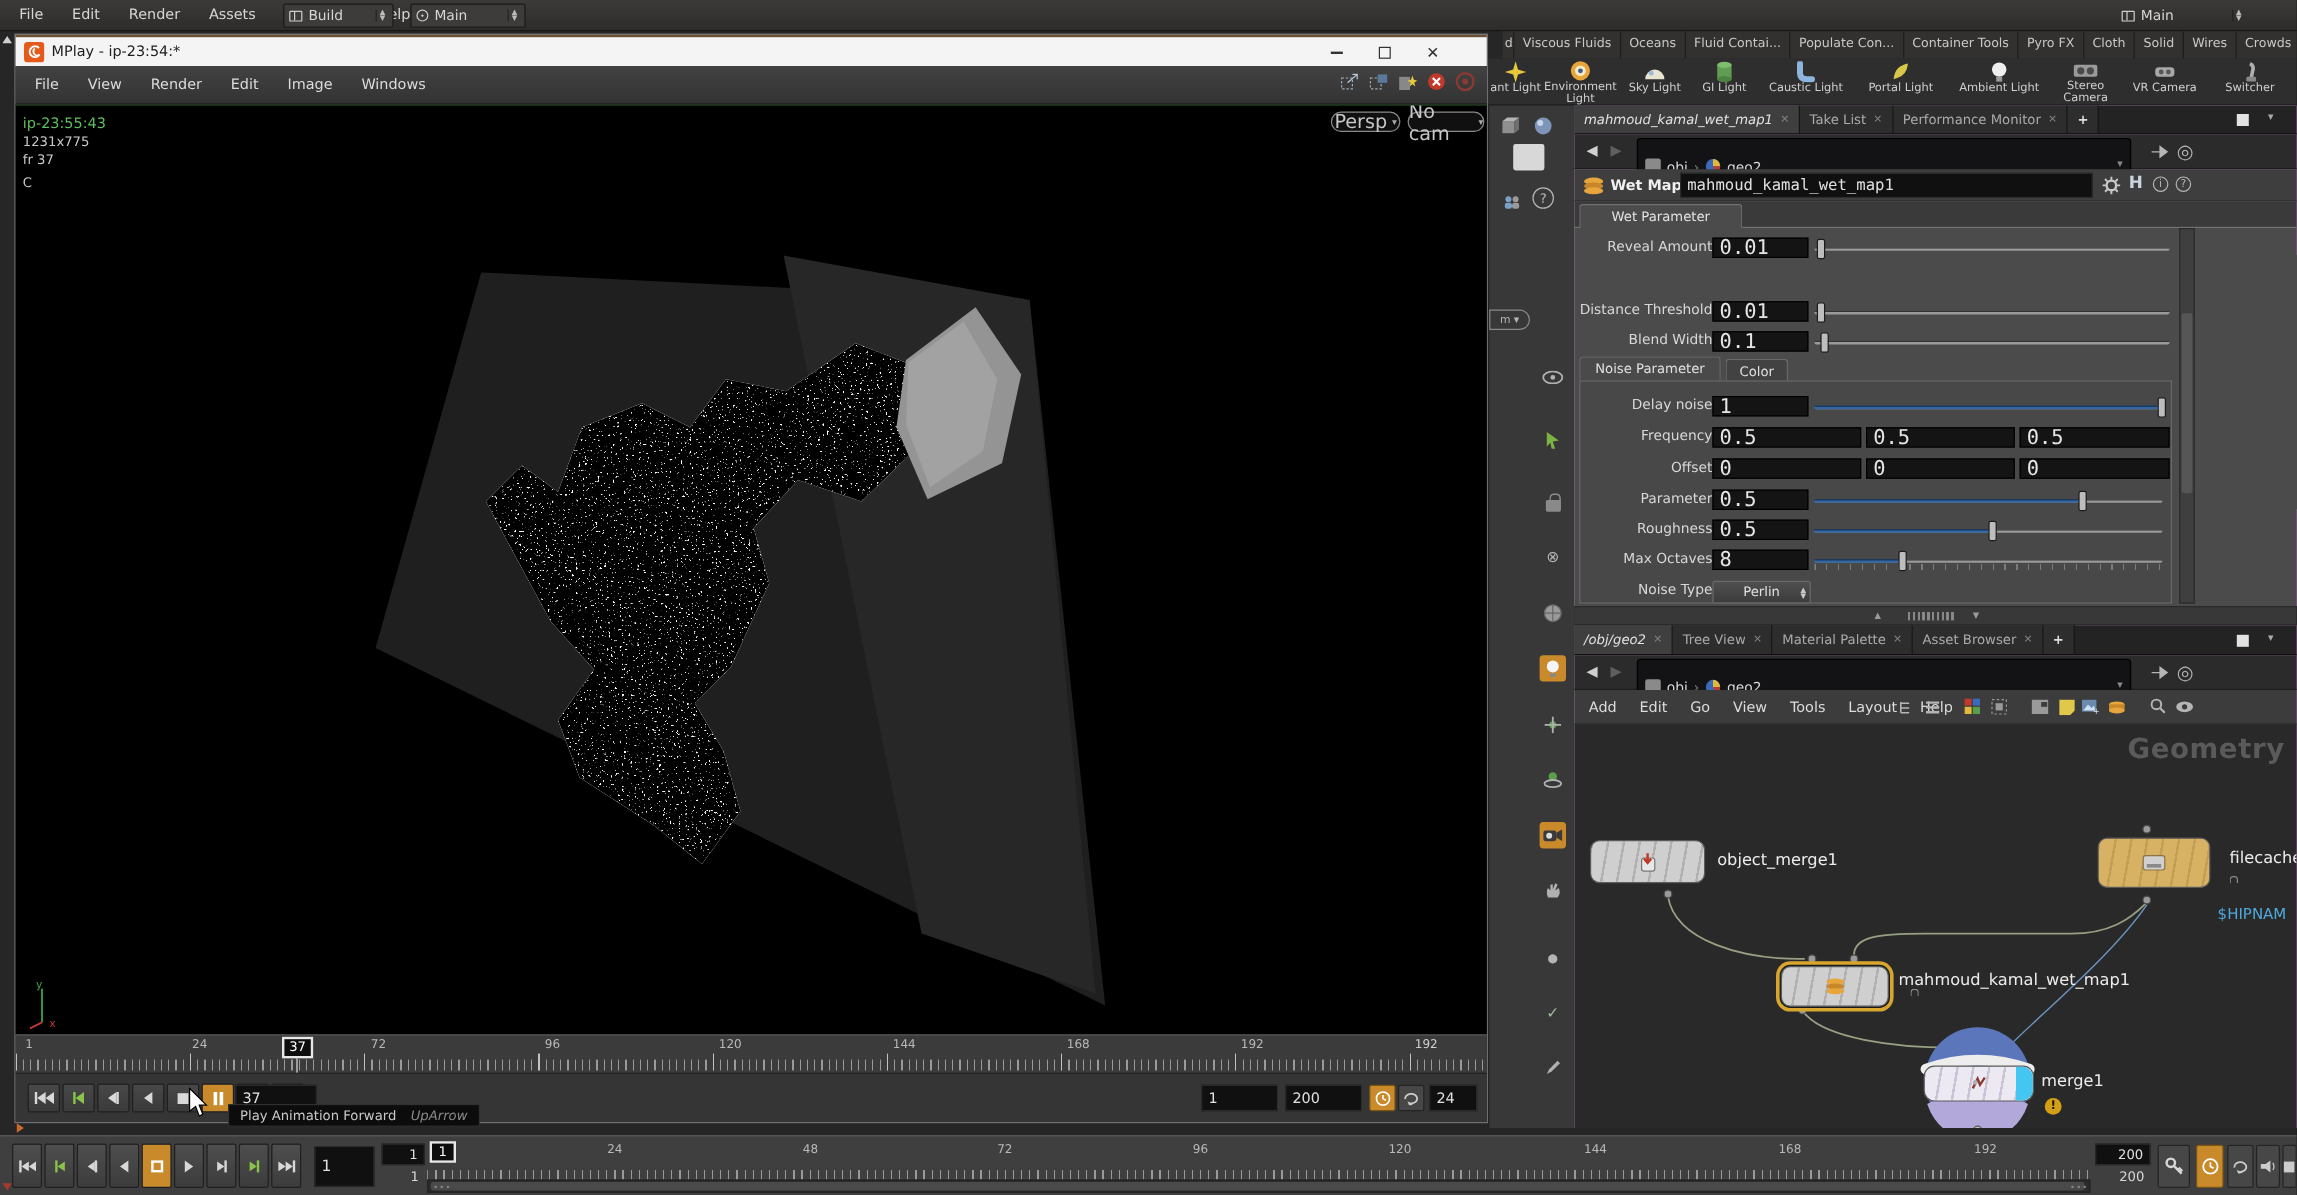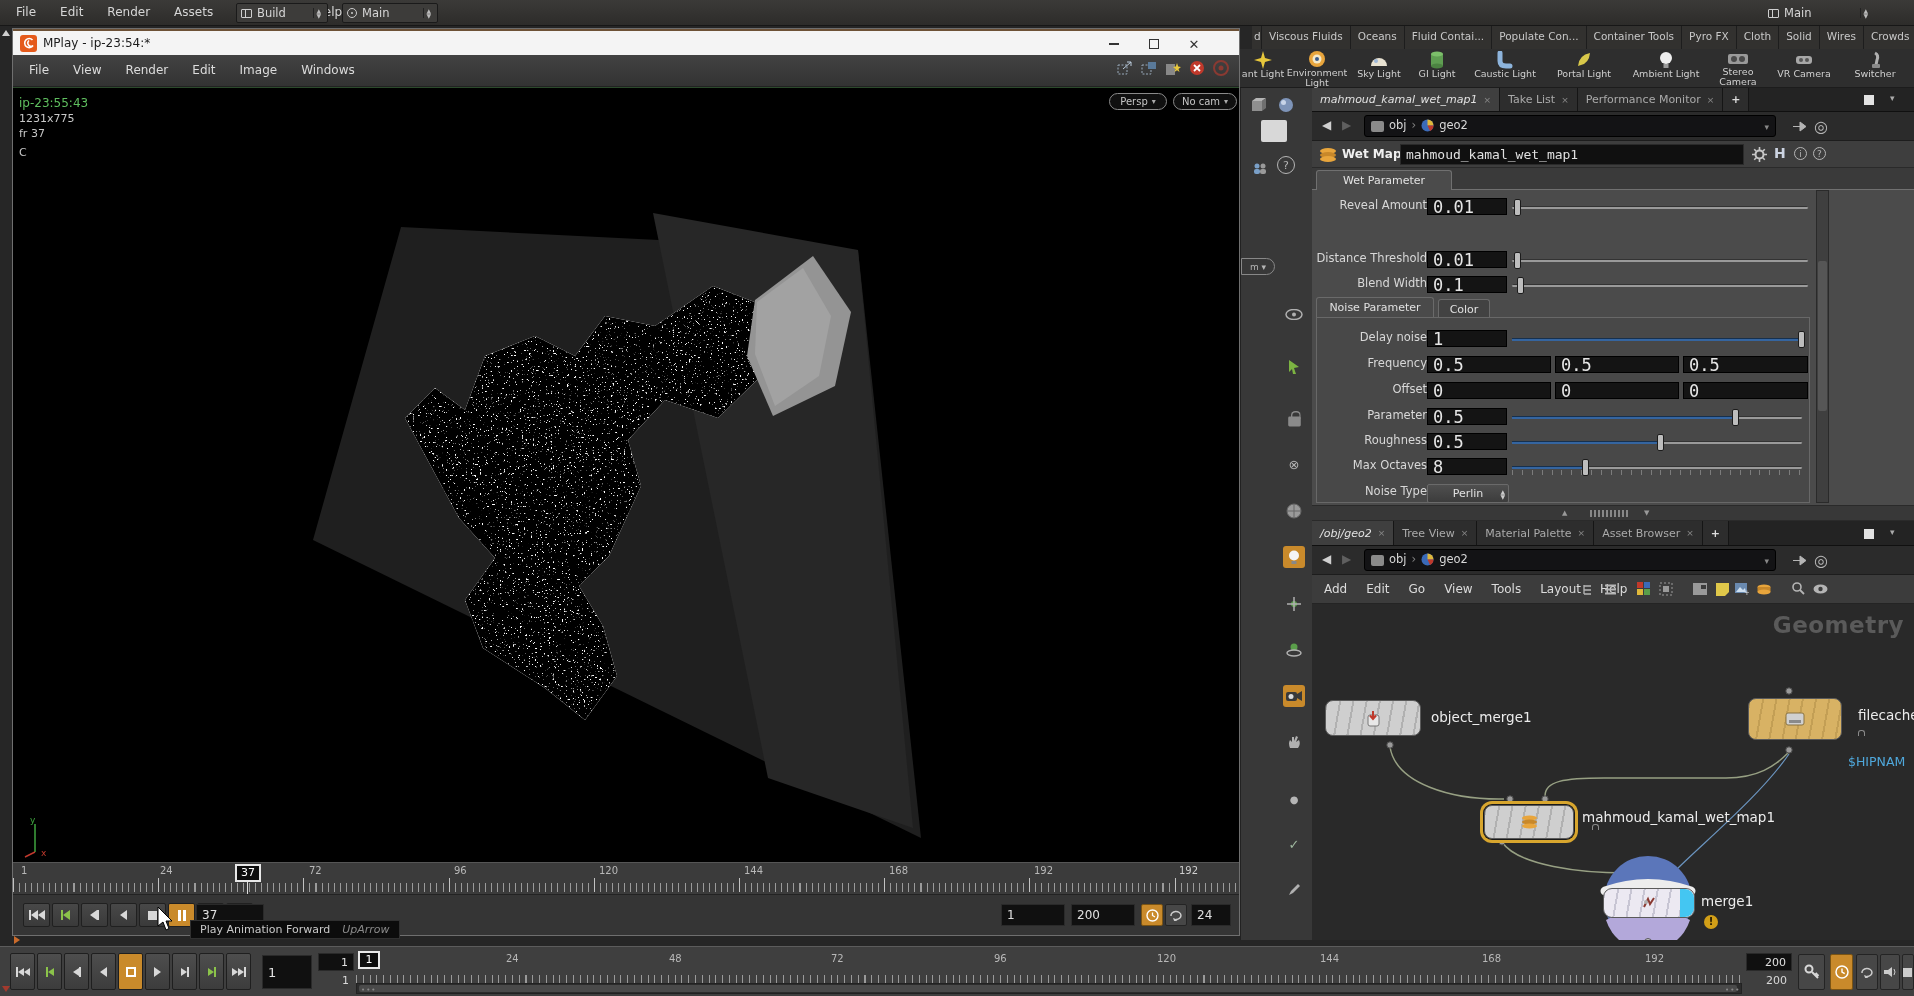--- a/index.html
+++ b/index.html
@@ -25,21 +25,21 @@
 .tool .tic{height:19px;display:flex;align-items:center;justify-content:center}
 
 .mplay{left:12px;top:28px;width:1228px;height:908px;border:1px solid #6f6f6f;background:#303030}
 .mtitle{left:0;top:0;width:100%;height:26px;background:#f4f4f4;border-top:2px solid #6d5136;display:flex;align-items:center}
 .mtitle .t{font-size:12px;color:#1c1c1c;margin-left:6px}
 .winbtn{position:absolute;top:4px;width:18px;height:18px;display:flex;align-items:center;justify-content:center;color:#333}
 .mmenu{left:0;top:26px;width:100%;height:32px;background:linear-gradient(#424242,#333);display:flex;gap:24px;padding:8px 0 0 16px;font-size:12px;color:#dcdcdc;border-bottom:1px solid #222}
 .viewport{left:0;top:58px;width:1226px;height:775px;background:#000;border-top:1px solid #2c4a2c;overflow:hidden}
 .vinfo{left:6px;top:8px;font-size:11px;color:#c8c8c8;line-height:15px}
 .vinfo .g{color:#5fbf5f;font-size:12px}
-.pill{position:absolute;top:5px;height:17px;border:1px solid #8a8a8a;border-radius:9px;background:#101010;color:#c6c6c6;font-size:10px;display:flex;align-items:center;justify-content:center;gap:4px}
+.pill{position:absolute;top:5px;height:17px;border:1px solid #8a8a8a;border-radius:9px;background:#101010;color:#c6c6c6;font-size:16px;display:flex;align-items:center;justify-content:center;gap:4px}
 .pill::after{content:"▾";font-size:8px;color:#aaa}
 
 .mruler{left:0;top:833px;width:1226px;height:32px;background:#3b3b3b;border-top:1px solid #555}
 .ticks{position:absolute;left:0;bottom:2px;height:9px;width:100%;background-image:repeating-linear-gradient(90deg,#9a9a9a 0 1px,transparent 1px 6.05px)}
 .ticksM{position:absolute;left:0;bottom:2px;height:14px;width:100%;background-image:repeating-linear-gradient(90deg,#c2c2c2 0 1px,transparent 1px 145.2px)}
 .rlab{position:absolute;top:2px;font-size:10px;color:#b8b8b8}
 .curframe{position:absolute;top:1px;width:26px;height:18px;background:#0d0d0d;border:2px solid #e8e8e8;color:#fff;font-size:11px;text-align:center;line-height:14px}
 .mplaybar{left:0;top:865px;width:1226px;height:41px;background:#353535;border-top:1px solid #232323}
 .tb{width:27px;height:24px;background:linear-gradient(#484848,#3a3a3a);border:1px solid #202020;border-radius:2px;display:flex;align-items:center;justify-content:center;color:#d8d8d8}
 .tb.green{color:#8bc34a}
@@ -58,21 +58,21 @@
 .sic{position:absolute;left:42px;width:22px;height:22px;display:flex;align-items:center;justify-content:center;color:#b5b5b5;font-size:13px}
 .sic.on{background:#c98a2b;border-radius:3px;color:#fff}
 
 .pane{background:#f0abfc}
 .tabrow{display:flex;height:24px;background:#232323;border-bottom:1px solid #101010;font-size:11px}
 .ptab{display:flex;align-items:center;gap:6px;padding:0 8px;background:#2d2d2d;color:#aaa;border-right:1px solid #151515;white-space:nowrap}
 .ptab.act{background:#3f3f3f;color:#e2e2e2;font-style:italic}
 .ptab .x{color:#888;font-size:9px}
 .ptab.plus{width:26px;justify-content:center;color:#ddd;font-weight:bold;font-style:normal}
 .crumb{position:relative;height:29px;background:#2b2b2b;border-bottom:1px solid #1d1d1d}
-.cpath{position:absolute;left:52px;top:3px;height:22px;width:412px;background:#131315;border:1px solid #000;border-radius:3px;display:flex;align-items:flex-end;gap:5px;padding:4px 6px;font-size:11.5px;color:#d8d8d8}
+.cpath{position:absolute;left:52px;top:3px;height:22px;width:412px;background:#131315;border:1px solid #000;border-radius:3px;display:flex;align-items:flex-start;gap:5px;padding:16px 6px;font-size:11.5px;color:#d8d8d8}
 .sep::after{content:"›";color:#808080}
 .navarr{position:absolute;top:6px;font-size:12px}
 .minicon{width:13px;height:11px;border-radius:2px}
 .hdr{position:relative;height:27px;background:#3e3e3e;border-bottom:1px solid #2a2a2a}
 .foldrow{position:relative;height:22px;background:#3a3a3a;border-bottom:1px solid #707070}
 .fold{position:absolute;left:4px;top:2px;height:20px;background:#4b4b4b;border:1px solid #707070;border-bottom:none;border-radius:3px 3px 0 0;font-size:11px;color:#e2e2e2;display:flex;align-items:center;justify-content:center}
 .pbody{position:relative;background:#4b4b4b}
 .prow{position:absolute;height:18px}
 .plab{position:absolute;right:399px;font-size:11.5px;color:#d8d8d8;white-space:nowrap}
 .pfield{position:absolute;height:17px;background:#141414;border:1px solid #000;color:#e6e6e6;font-size:17px;display:flex;align-items:center;padding-left:5px}

